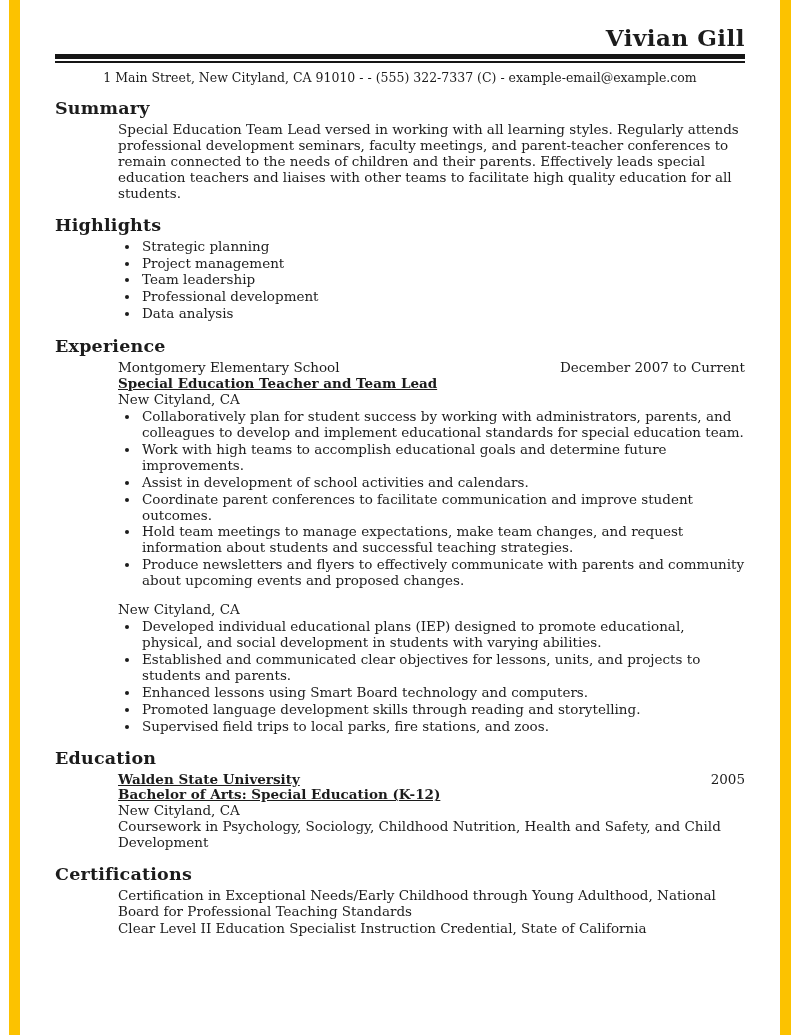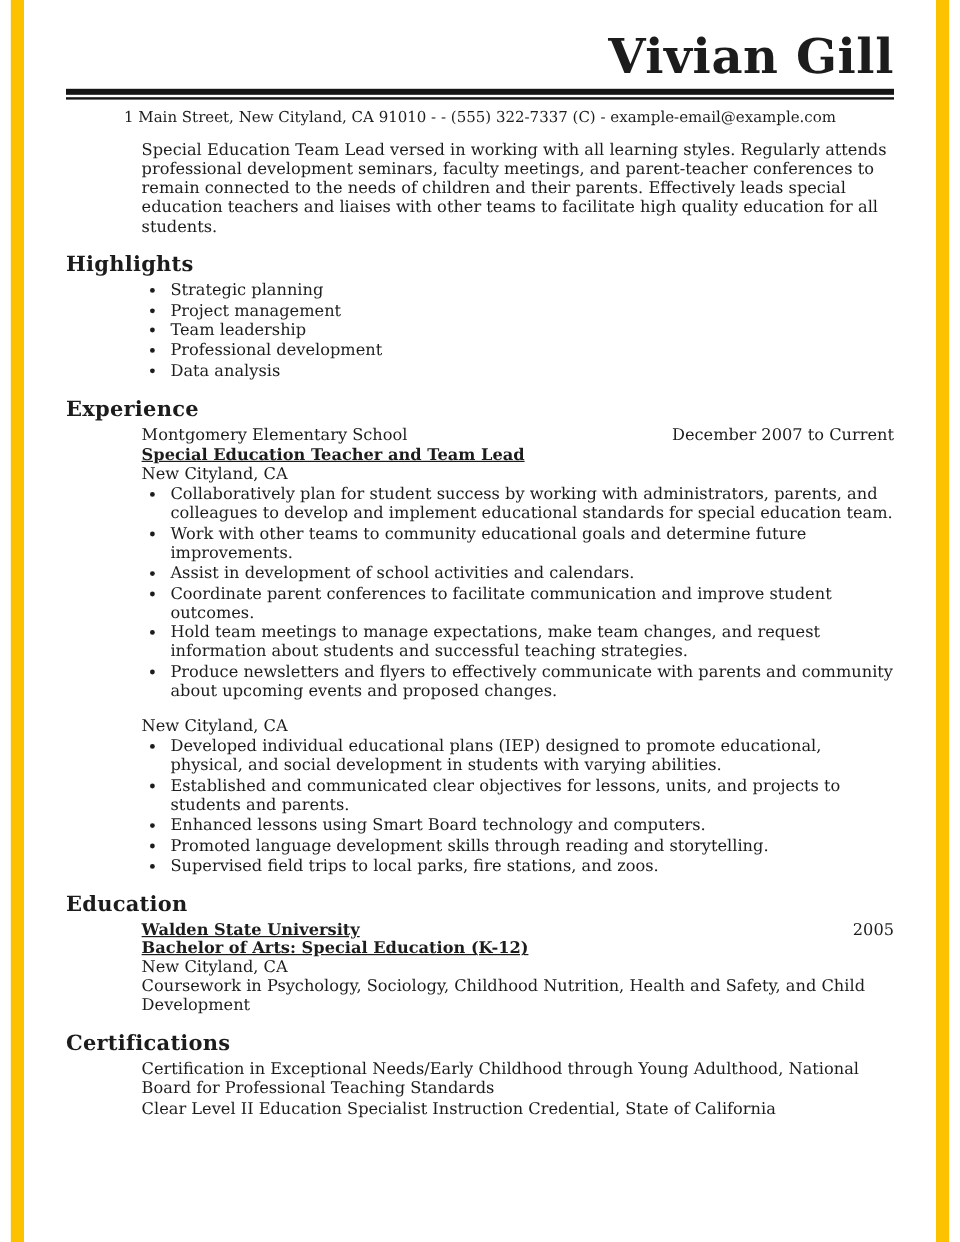--- a/index.html
+++ b/index.html
@@ -9,21 +9,21 @@
     position:relative; overflow:hidden;
     font-family:"DejaVu Serif","Liberation Serif",serif;
     color:#1c1c1c;
   }
   .edge-bar { position:absolute; top:0; bottom:0; width:11px; background:var(--accent,#fcc200); }
   .edge-bar.left { left:9px; }
   .edge-bar.right { right:9px; }
 
   .content { position:absolute; left:55px; right:55px; top:0; }
 
-  .name { text-align:right; font-weight:bold; font-size:40px; margin-top:24px; letter-spacing:0.5px; }
+  .name { text-align:right; font-weight:bold; font-size:23px; margin-top:24px; letter-spacing:0.5px; }
   .rule-thick { height:5px; background:#151515; margin-top:3px; }
   .rule-thin  { height:2px; background:#151515; margin-top:2px; }
   .contact { text-align:center; font-size:12.5px; margin-top:7px; }
 
   .section { margin-top:13px; }
   .section-heading { font-size:17.5px; font-weight:bold; letter-spacing:0.2px; }
   .body-block { margin-left:63px; font-size:13.5px; line-height:1.18; margin-top:4px; }
 
   .hl-cols { display:flex; }
   .hl-col1 { width:320px; }
@@ -45,20 +45,21 @@
 <div class="edge-bar right"></div>
 
 <div class="content">
 
   <div class="name">Vivian Gill</div>
   <div class="rule-thick"></div>
   <div class="rule-thin"></div>
   <div class="contact">1 Main Street, New Cityland, CA 91010 - - (555) 322-7337 (C) - example-email@example.com</div>
 
   <div class="section">
+    <div class="section-heading">Summary</div>
     <div class="body-block">Special Education Team Lead versed in working with all learning styles. Regularly attends professional development seminars, faculty meetings, and parent-teacher conferences to remain connected to the needs of children and their parents. Effectively leads special education teachers and liaises with other teams to facilitate high quality education for all students.</div>
   </div>
 
   <div class="section">
     <div class="section-heading">Highlights</div>
     <div class="body-block hl-cols">
       <div class="hl-col1">
         <ul class="bullets">
           <li>Strategic planning</li>
           <li>Project management</li>
@@ -75,21 +76,21 @@
 
     <div class="body-block job">
       <div class="job-header">
         <span class="job-company">Montgomery Elementary School</span>
         <span class="job-dates">December 2007 to Current</span>
       </div>
       <div class="job-title">Special Education Teacher and Team Lead</div>
       <div class="job-location">New Cityland, CA</div>
       <ul class="bullets job-bullets">
         <li>Collaboratively plan for student success by working with administrators, parents, and colleagues to develop and implement educational standards for special education team.</li>
-        <li>Work with other teams to community educational goals and determine future improvements.</li>
+        <li>Work with high teams to accomplish educational goals and determine future improvements.</li>
         <li>Assist in development of school activities and calendars.</li>
         <li>Coordinate parent conferences to facilitate communication and improve student outcomes.</li>
         <li>Hold team meetings to manage expectations, make team changes, and request information about students and successful teaching strategies.</li>
         <li>Produce newsletters and flyers to effectively communicate with parents and community about upcoming events and proposed changes.</li>
       </ul>
     </div>
 
     <div class="body-block job">
       <div class="job-location">New Cityland, CA</div>
       <ul class="bullets job-bullets">

